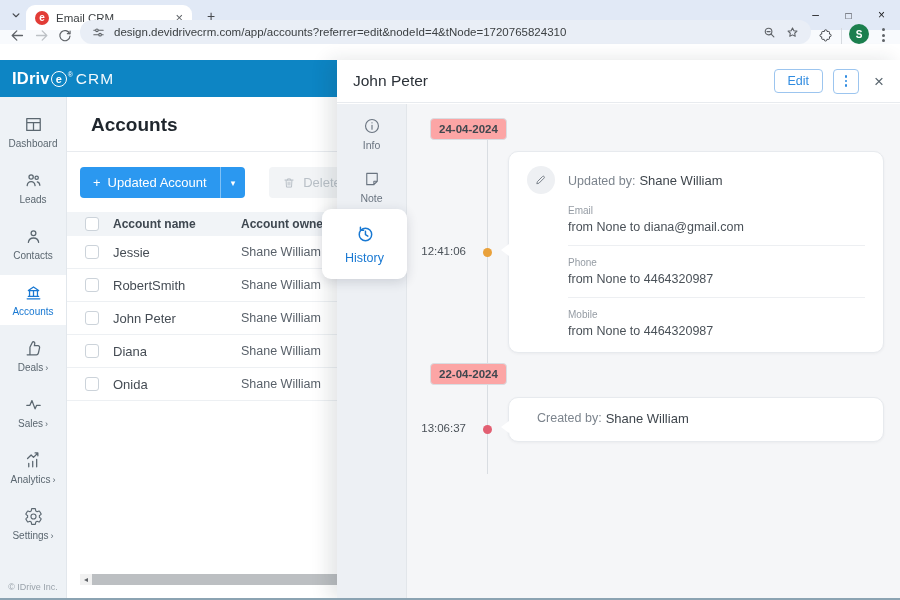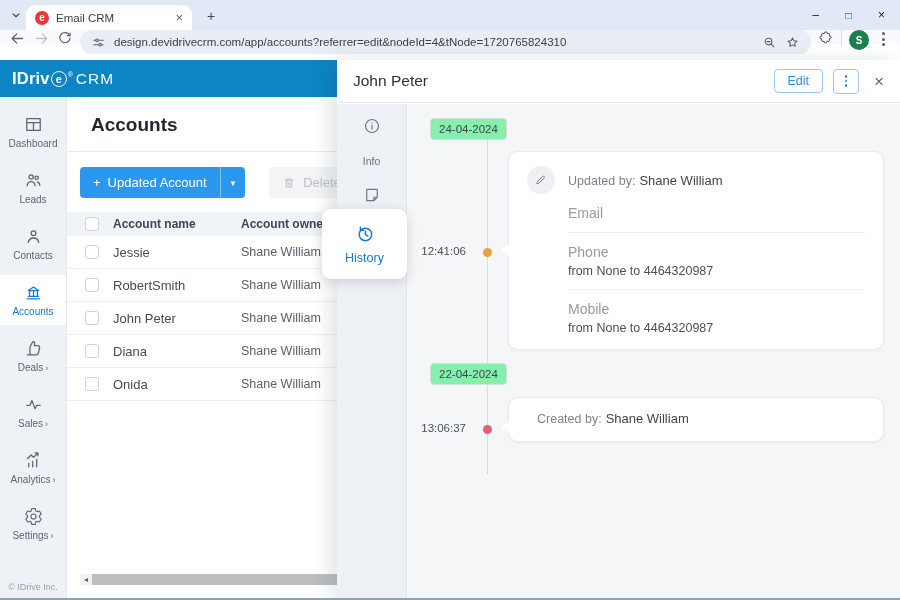--- a/index.html
+++ b/index.html
@@ -17,21 +17,21 @@
   .tab-title { flex:1; font-size:11.5px; color:#3c4043; white-space:nowrap; overflow:hidden; }
   .tab-close { font-size:13px; color:#5f6368; line-height:1; cursor:default; }
   .newtab { position:absolute; left:202px; top:7px; width:18px; height:18px; font-size:14px;
             color:#45484d; display:flex; align-items:center; justify-content:center; }
   .wincontrols { position:absolute; right:2px; top:0; height:30px; display:flex; }
   .winbtn { width:33px; height:30px; display:flex; align-items:center; justify-content:center;
             font-size:12px; color:#202124; }
   .winbtn.max { font-size:10px; }
 
   .toolbar { position:absolute; top:30px; left:0; right:0; height:14px; background:#f8fafd;
-             display:flex; align-items:flex-start; padding:0 9px; gap:7px; }
+             display:flex; align-items:flex-end; padding:0 9px; gap:7px; }
   .navic { color:#5f6368; display:flex; }
   .navic.disabled { color:#bdc1c6; }
   .omnibox { flex:1; height:24px; background:#e9eef6; border-radius:13px; display:flex;
              align-items:center; padding:0 11px; gap:8px; }
   .url { flex:1; font-size:11.5px; color:#3c4043; white-space:nowrap; overflow:hidden; }
   .toolbar-sep { width:1px; height:16px; background:#d6dadf; }
   .avatar { width:20px; height:20px; border-radius:50%; background:#1b7f4e; color:#fff;
             font-size:10px; font-weight:700; display:flex; align-items:center; justify-content:center; }
   .kebab { display:flex; flex-direction:column; gap:2.5px; padding:2px 6px; }
   .kebab i { width:3px; height:3px; border-radius:50%; background:#5f6368; }
@@ -85,51 +85,51 @@
   .edit-btn { border:1px solid #9cc5ef; color:#2f8be0; border-radius:4px; padding:4px 13px;
               font-size:12.5px; background:#fff; }
   .pkebab { border:1px solid #9cc5ef; border-radius:4px; width:26px; height:25px; margin-left:10px;
             display:flex; flex-direction:column; align-items:center; justify-content:center; gap:2px; }
   .pkebab i { width:2.5px; height:2.5px; border-radius:50%; background:#2f8be0; }
   .pclose { margin-left:15px; font-size:17px; color:#5b6770; line-height:1; }
 
   .panel-body { position:absolute; top:44px; left:0; right:0; bottom:0; display:flex; }
   .vtabs { width:70px; background:#edf0f4; border-right:1px solid #e2e6ea; position:relative;
            padding-top:13px; }
-  .vtab { display:flex; flex-direction:column; align-items:center; gap:20px; margin-bottom:19px;
+  .vtab { display:flex; flex-direction:column; align-items:center; gap:4px; margin-bottom:19px;
           color:#6a7480; font-size:10.5px; }
   .history-tab { position:absolute; top:105px; left:-15px; width:85px; height:70px; background:#fff;
                  border-radius:9px; box-shadow:0 3px 12px rgba(30,40,60,.16); display:flex;
                  flex-direction:column; align-items:center; justify-content:center; gap:6px;
                  color:#1878d2; font-size:12.5px; z-index:5; }
 
   .content { flex:1; position:relative; background:#f5f6f8; overflow:hidden; }
   .vline { position:absolute; left:80px; top:28px; width:1px; height:342px; background:#d9dde2; }
-  .chip { position:absolute; left:23px; width:77px; height:22px; background:#86efac; border:1px solid #d9dde2;
-          border-radius:4px; font-size:11.5px; font-weight:400; color:#3f474e; display:flex;
+  .chip { position:absolute; left:23px; width:77px; height:22px; background:#fca5a5; border:1px solid #d9dde2;
+          border-radius:4px; font-size:11.5px; font-weight:700; color:#3f474e; display:flex;
           align-items:center; justify-content:center; z-index:2; }
   .tl-time { position:absolute; left:0; width:59px; text-align:right; font-size:11.5px; color:#4a5158; }
   .tl-dot { position:absolute; left:76px; width:9px; height:9px; border-radius:50%; z-index:2; }
   .dot-orange { background:#e9a13b; }
   .dot-red { background:#e25f72; }
   .notch { position:absolute; left:94px; width:0; height:0; border-top:6px solid transparent;
            border-bottom:6px solid transparent; border-right:8px solid #fff; z-index:2; }
   .hcard { position:absolute; left:101px; right:16px; background:#fff; border:1px solid #e7eaee;
            border-radius:10px; box-shadow:0 1px 3px rgba(30,40,60,.05); }
   .hc-head { display:flex; align-items:center; gap:13px; padding:14px 18px 0; }
   .pencil-wrap { width:28px; height:28px; border-radius:50%; background:#eef0f3; color:#7a828b;
                  display:flex; align-items:center; justify-content:center; }
   .actor-label { font-size:12.5px; color:#7c848d; }
   .actor-name { font-size:13px; color:#3f464d; margin-left:4px; }
   .hc-fields { padding:11px 18px 14px 59px; }
-  .flabel { font-size:14px; color:#959ca4; margin-bottom:4px; }
+  .flabel { font-size:10px; color:#959ca4; margin-bottom:4px; }
   .fvalue { font-size:12.5px; color:#4a5158; }
   .hc-div { border-top:1px solid #edeff2; margin:11px 0; }
   .hc2-body { padding:13px 18px 15px 28px; }
-  .hc2-row { display:flex; align-items:center; }
+  .hc2-row { display:flex; align-items:flex-start; }
   .hc2-event { margin-top:10px; font-size:12.5px; color:#4a5158; }
 
   .bottom-strip { position:absolute; left:0; right:0; bottom:0; height:2px; background:#8ba3b2; }
   .ic { display:block; }
 </style>
 </head>
 <body>
 
 <div class="screen">
 
@@ -382,20 +382,21 @@
               <span class="pencil-wrap">
                 <svg class="ic" width="14" height="14" viewBox="0 0 24 24" fill="none" stroke="currentColor" stroke-width="1.7" stroke-linejoin="round">
                     <path d="M5.8 14.8 14.6 6c.8-.8 2-.8 2.7 0 .8.8.8 2 0 2.7l-8.8 8.8-3.7 1z"></path>
                   </svg>
               </span>
               <span><span class="actor-label">Updated by:</span><span class="actor-name">Shane William</span></span>
             </div>
             <div class="hc-fields">
               <div>
                 <div class="flabel">Email</div>
+                <div class="fvalue">from None to diana@gmail.com</div>
               </div>
               <div class="hc-div"></div>
               <div>
                 <div class="flabel">Phone</div>
                 <div class="fvalue">from None to 4464320987</div>
               </div>
               <div class="hc-div"></div>
               <div>
                 <div class="flabel">Mobile</div>
                 <div class="fvalue">from None to 4464320987</div>

